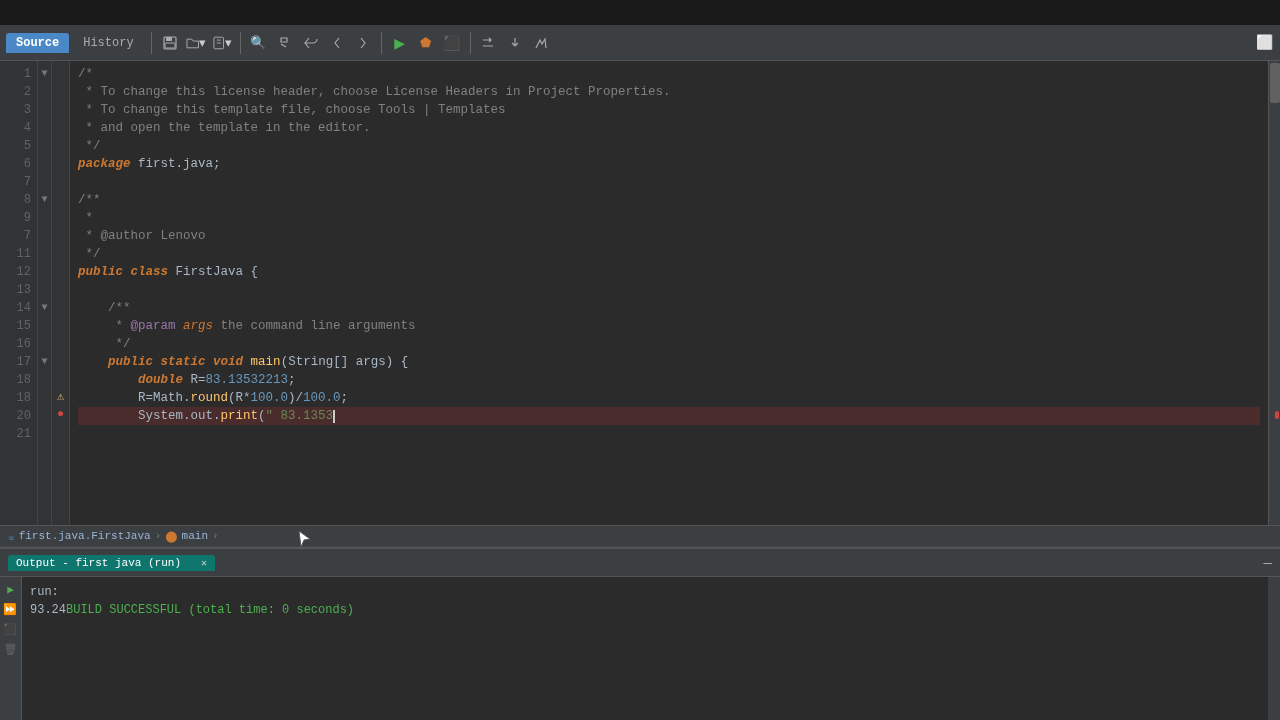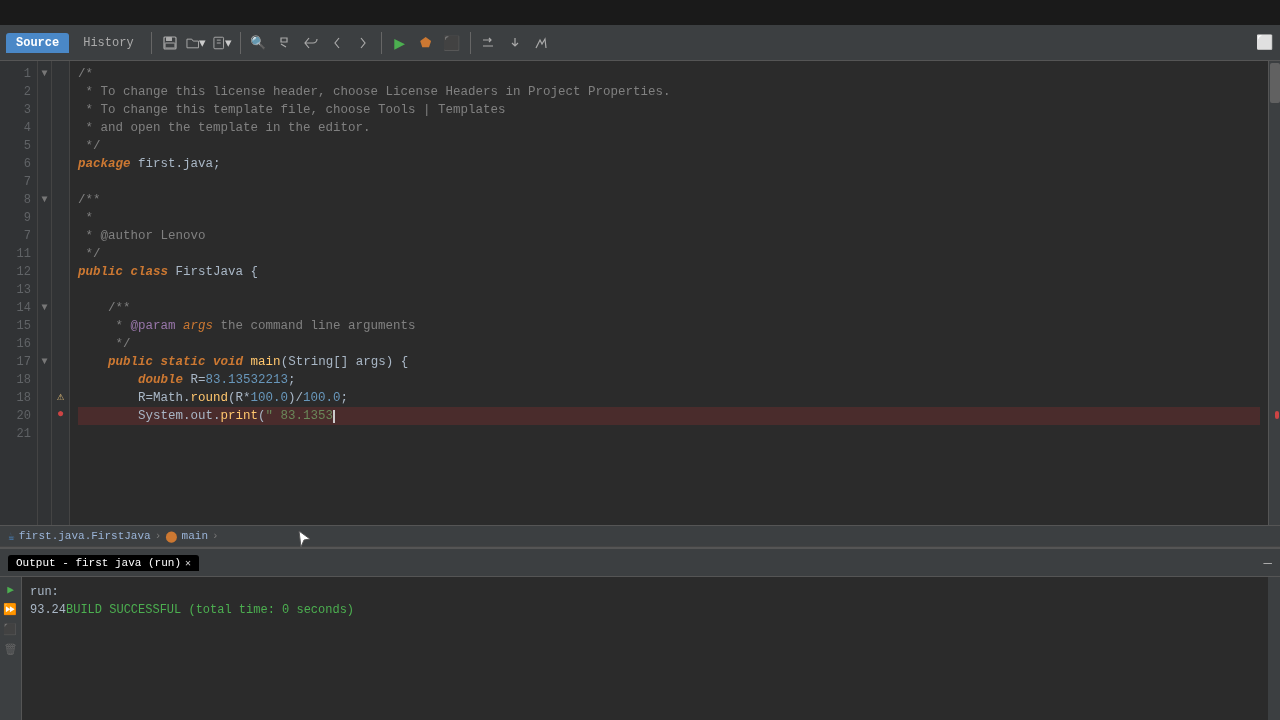--- a/index.html
+++ b/index.html
@@ -166,28 +166,28 @@
       height: 28px;
       background: #3c3f41;
       border-bottom: 1px solid #555;
       display: flex;
       align-items: center;
       padding: 0 8px;
       font-size: 12px;
       gap: 6px;
     }
     .output-tab {
-      background: #000000;
+      background: #0f766e;
       color: #fff;
       padding: 2px 8px;
       font-size: 11px;
       border-radius: 3px 3px 0 0;
       display: flex;
       align-items: center;
-      gap: 4px;
+      gap: 20px;
     }
     .output-tab-close {
       color: #ccc;
       cursor: pointer;
       font-size: 10px;
     }
     .output-side-btn {
       margin-left: auto;
       color: #aaa;
       cursor: pointer;

